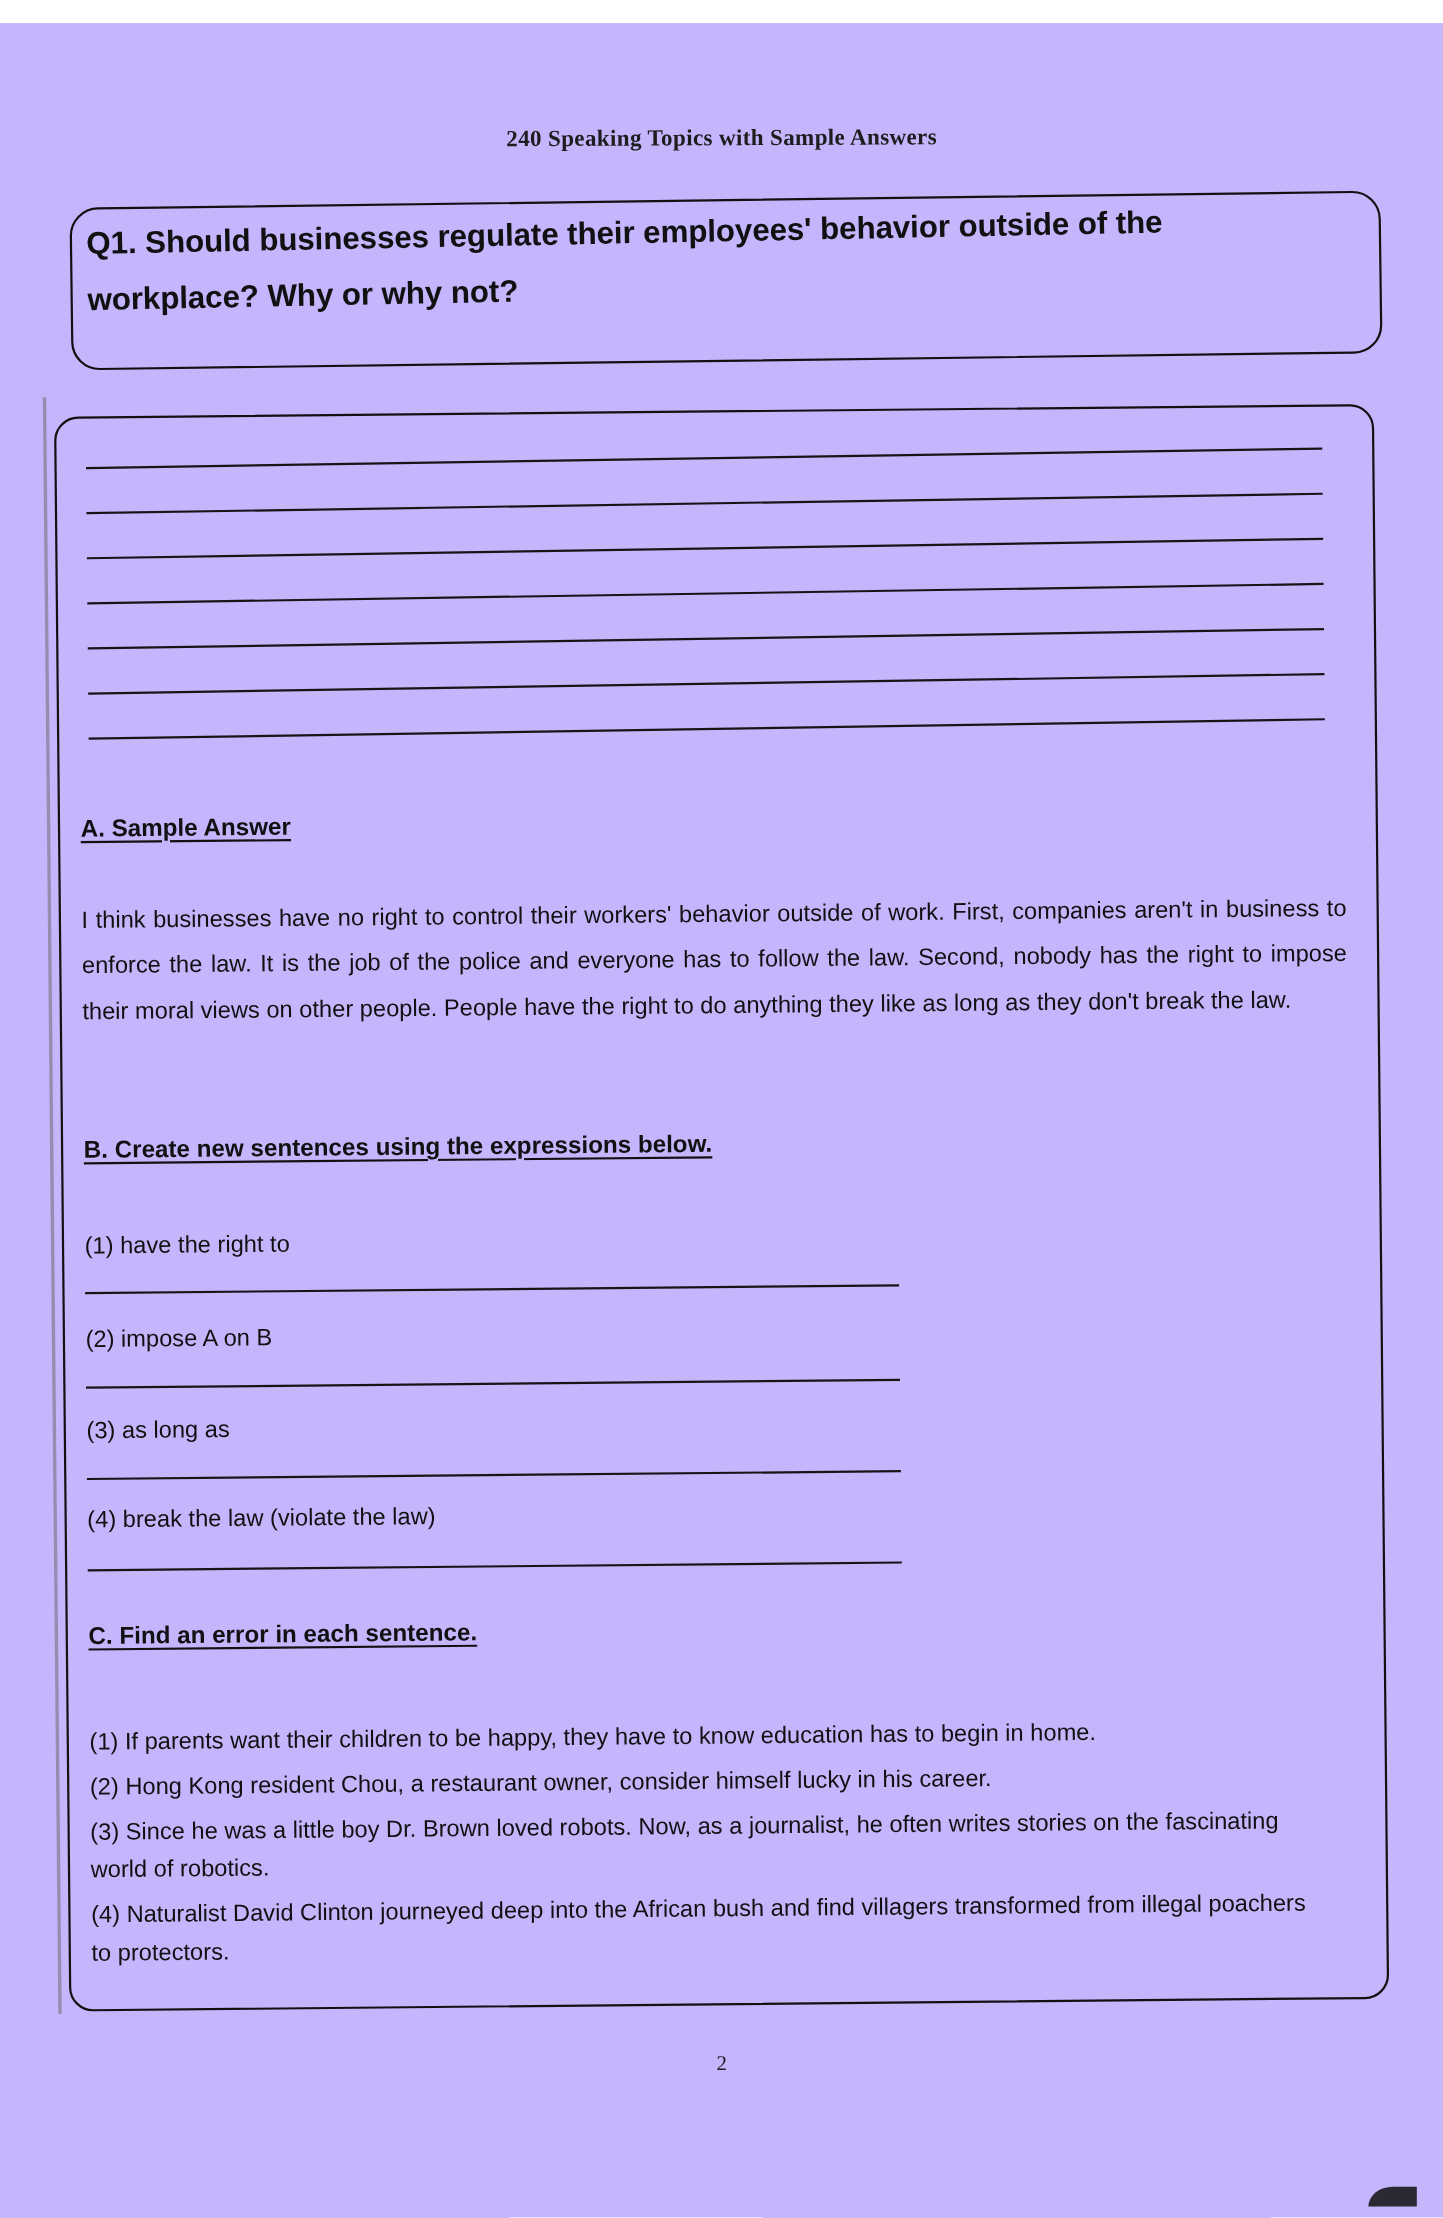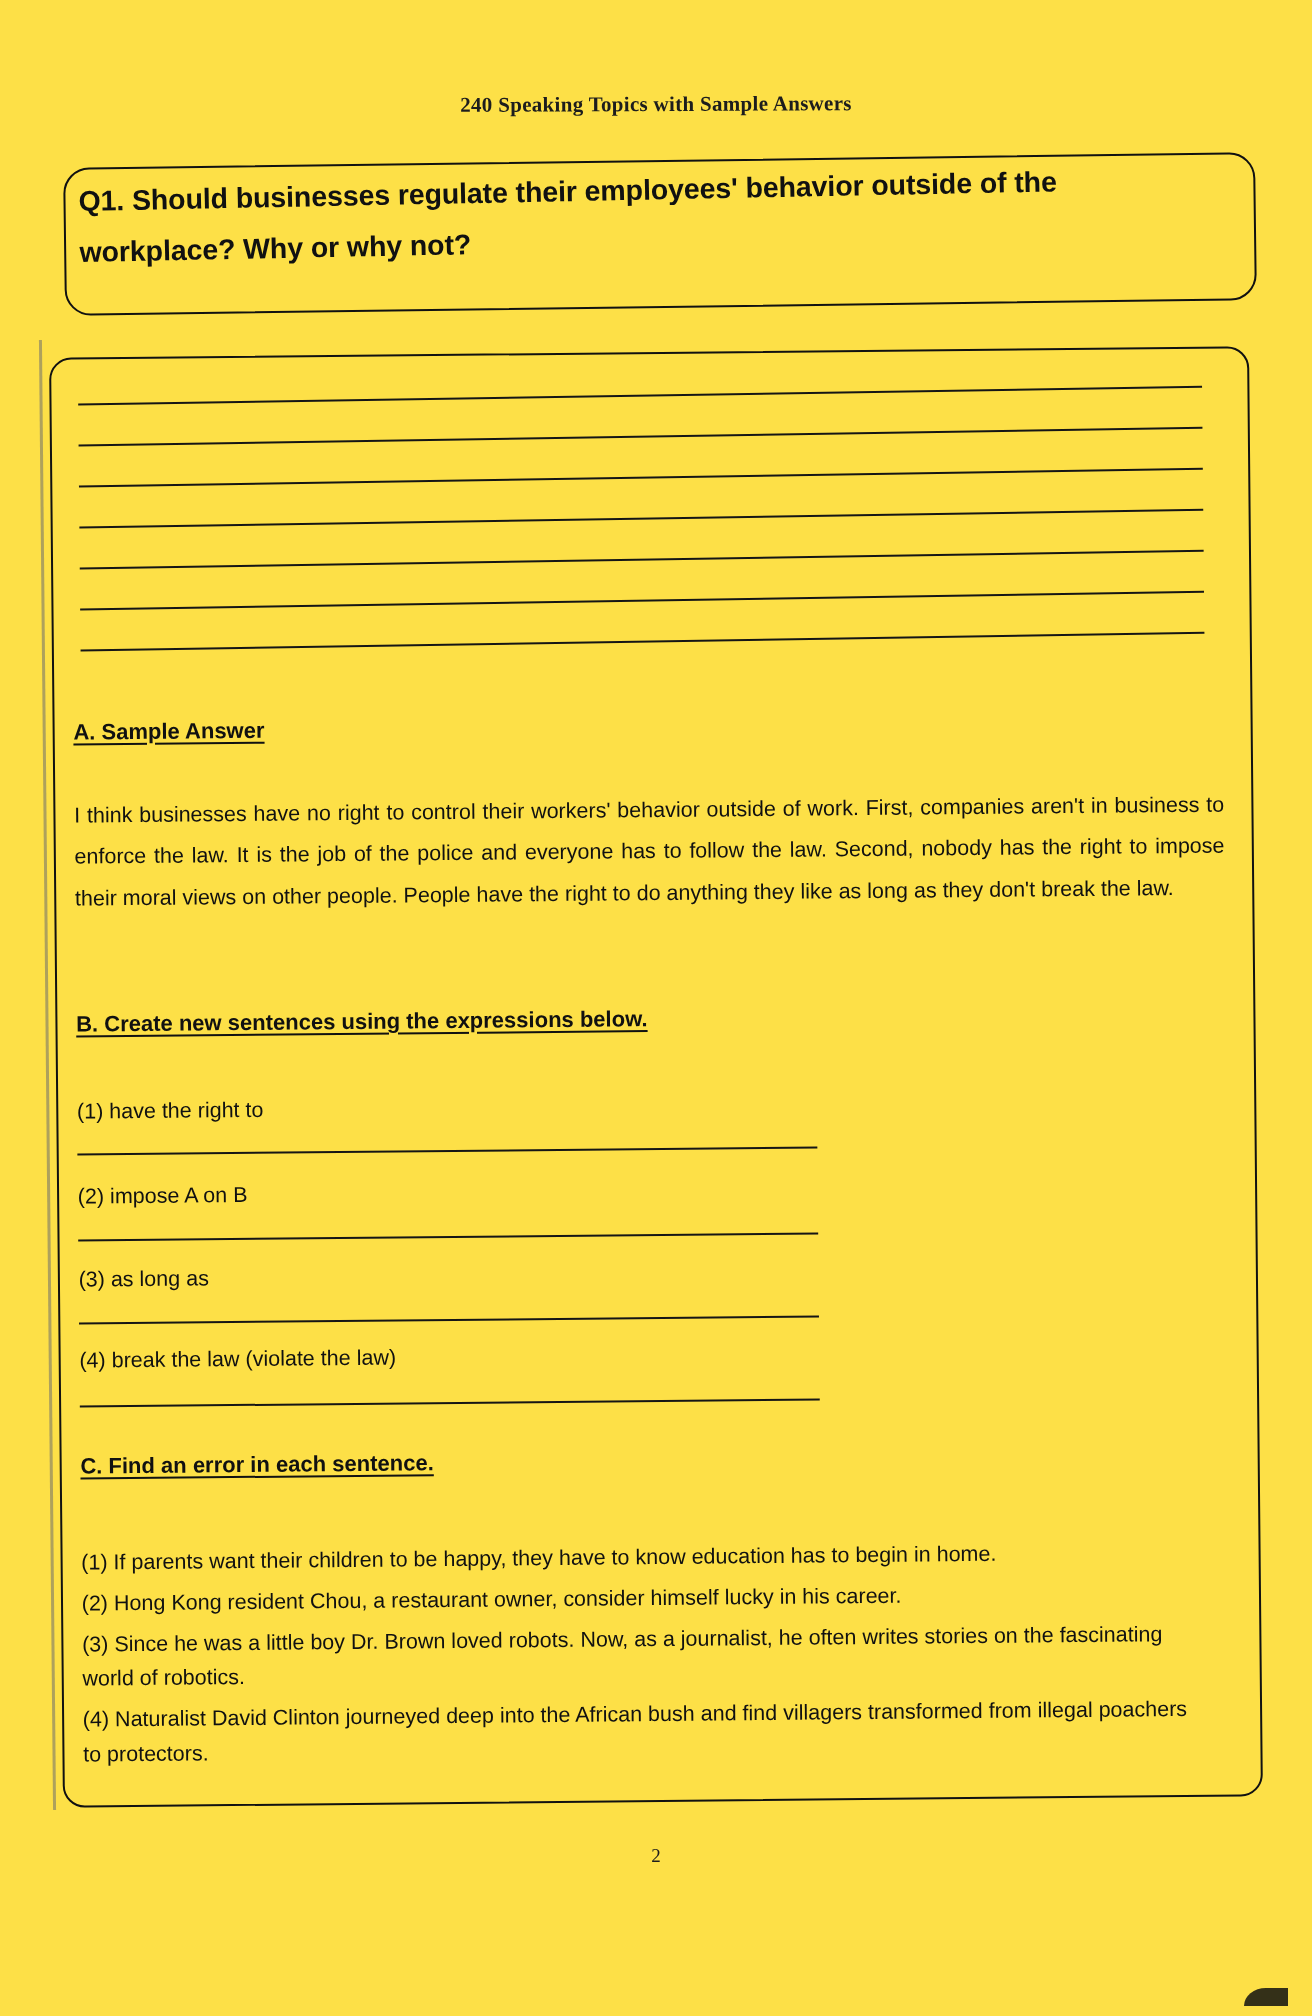--- a/index.html
+++ b/index.html
@@ -13,21 +13,22 @@
     position: relative;
     font-family: "Liberation Sans", sans-serif;
     color: #111111;
     overflow: hidden;
   }
 
   
   #page {
     position: absolute;
     inset: 0;
-    background: #fde047;
+    background: #c4b5fd;
+    margin-top: 21px;
   }
 
   
   #running-head {
     position: absolute;
     top: 92px;
     left: 0;
     width: 1312px;
     text-align: center;
     font-family: "Liberation Serif", serif;

